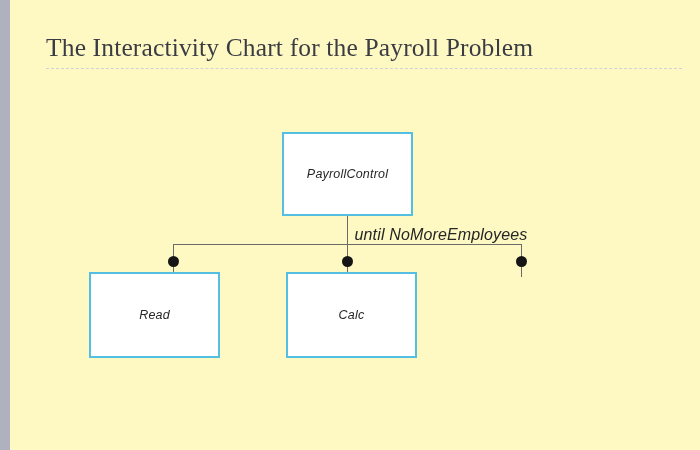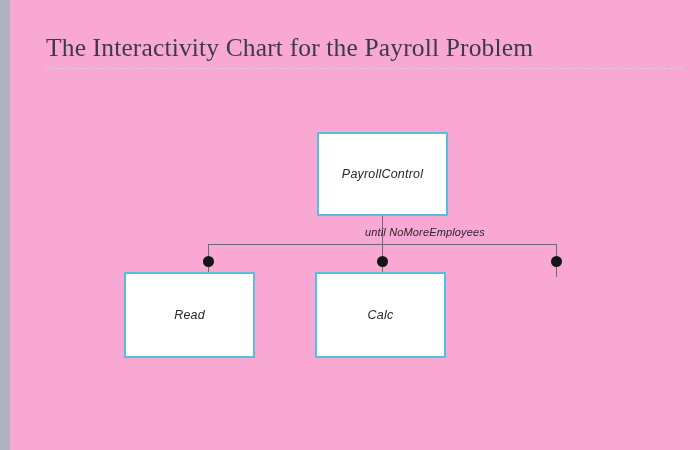--- a/index.html
+++ b/index.html
@@ -12,21 +12,21 @@
     width: 700px;
     height: 450px;
     overflow: hidden;
     font-family: "Liberation Sans", sans-serif;
   }
 
   #slide {
     position: relative;
     width: 700px;
     height: 450px;
-    background: #f9a8d4;
+    background: #fef9c3;
   }
 
   
   #left-bar {
     position: absolute;
     left: 0;
     top: 0;
     width: 10px;
     height: 450px;
     background: #afb1bf;
@@ -54,21 +54,20 @@
     border-top: 1px dashed #d2d2d8;
   }
 
   
   #diagram {
     position: absolute;
     left: 0;
     top: 0;
     width: 600px;
     height: 450px;
-    margin-left: 35px;
   }
 
   .node {
     position: absolute;
     box-sizing: border-box;
     border: 2px solid #54bfe0;
     background: #ffffff;
     display: flex;
     align-items: center;
     justify-content: center;
@@ -77,21 +76,21 @@
     font-family: "Liberation Sans", sans-serif;
     font-style: italic;
     font-size: 12.5px;
     color: #262626;
     letter-spacing: 0.2px;
     white-space: nowrap;
   }
 
   #node-root        { left: 282px; top: 132px; width: 131px; height: 84px; }
   #node-read        { left: 89px; top: 272px; width: 131px; height: 86px; }
-  #node-calc        { left: 280px; top: 272px; width: 131px; height: 86px; }
+  #node-calc        { left: 286px; top: 272px; width: 131px; height: 86px; }
   #node-print       { left: 455px; top: 272px; width: 131px; height: 86px; }
 
   
   .conn-v {
     position: absolute;
     width: 0;
     border-left: 1.4px solid #6b6b6b;
   }
   .conn-h {
     position: absolute;
@@ -113,24 +112,24 @@
   }
   #dot-read   { left: 168px; top: 256px; }
   #dot-calc   { left: 342px; top: 256px; }
   #dot-print  { left: 516px; top: 256px; }
 
   #loop-label {
     position: absolute;
     left: 330px;
     top: 226px;
     width: 222px;
-    text-align: left;
+    text-align: center;
     font-family: "Liberation Sans", sans-serif;
     font-style: italic;
-    font-size: 11px;
+    font-size: 16px;
     color: #262626;
     letter-spacing: 0.15px;
     white-space: nowrap;
   }
 </style>
 </head>
 <body>
 
 <div id="slide">
 

